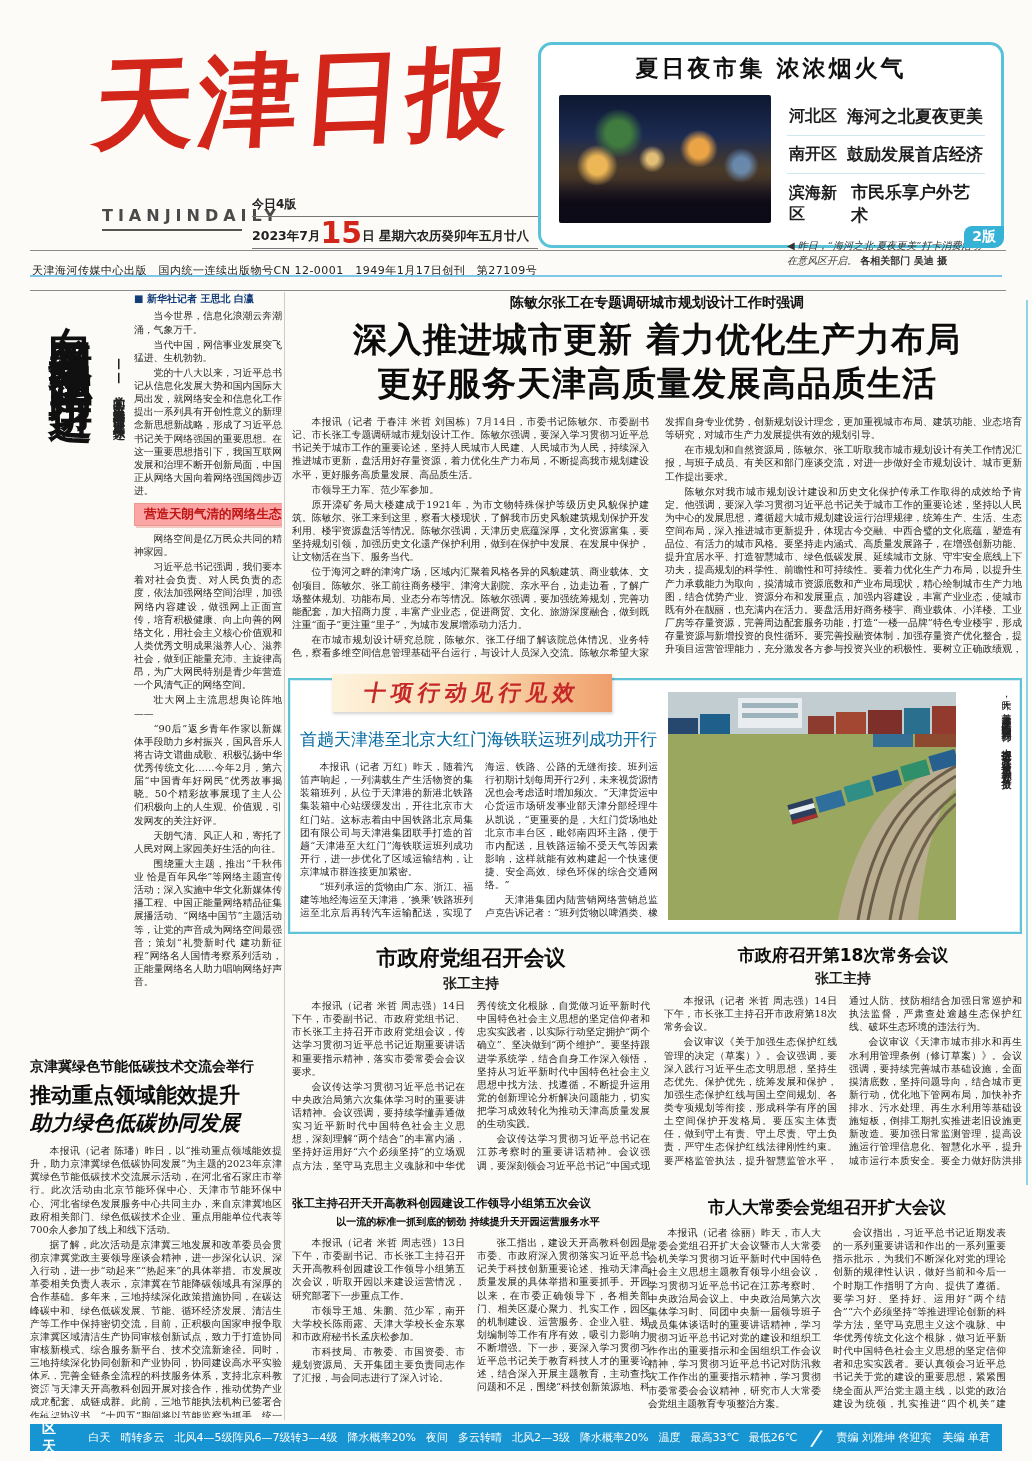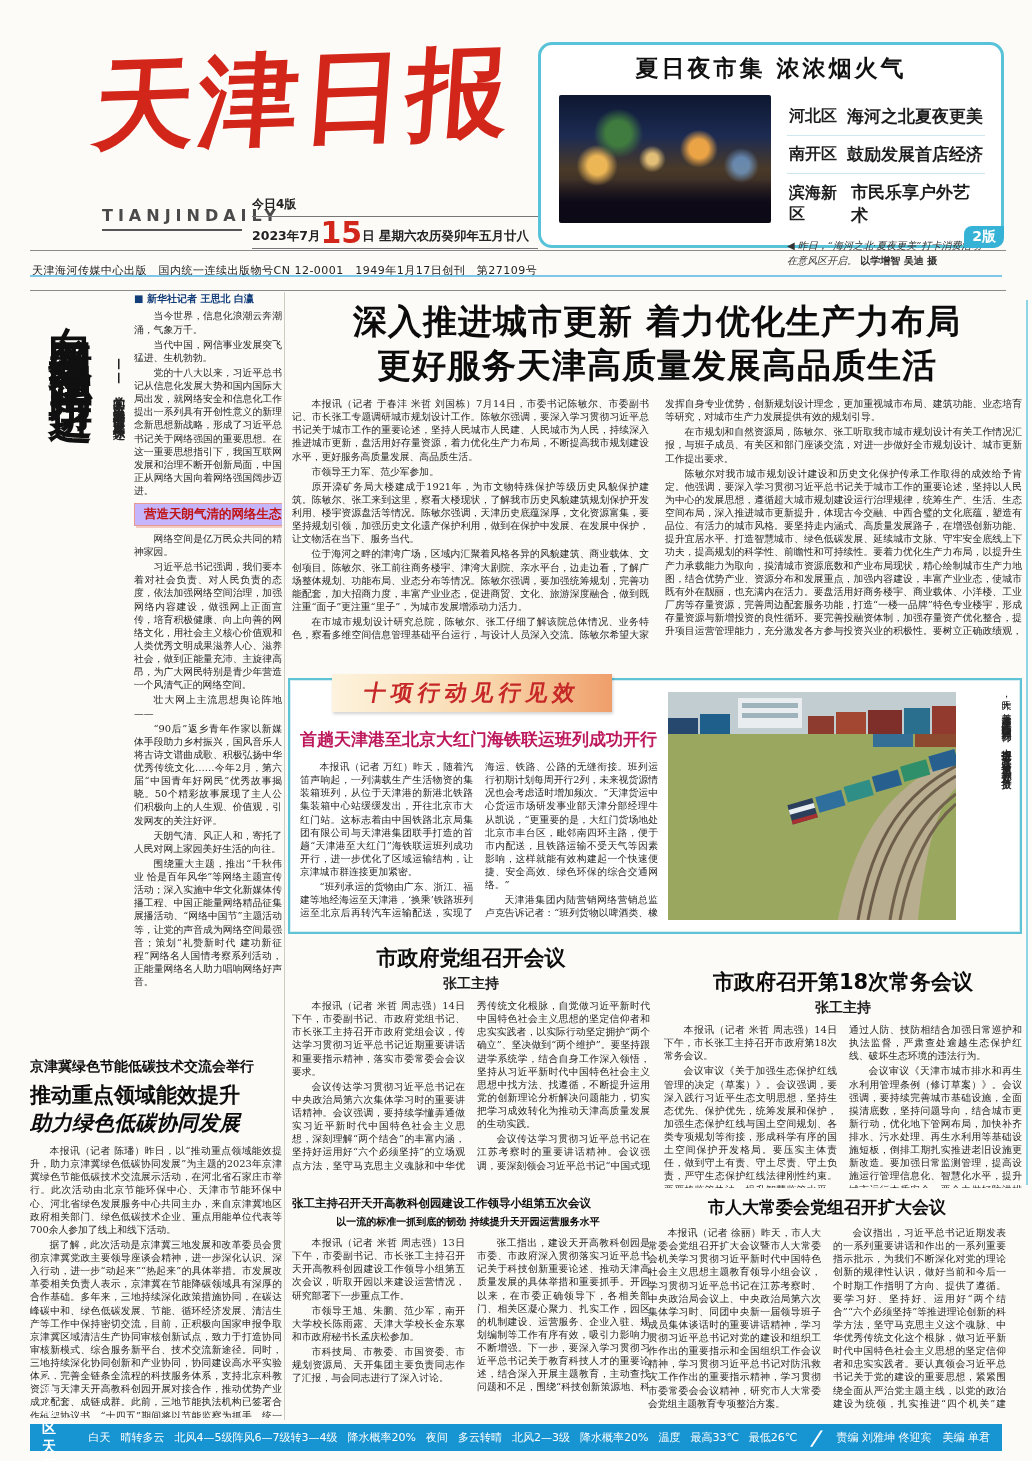--- a/index.html
+++ b/index.html
@@ -46,38 +46,38 @@
               padding:2px 8px;border-radius:8px 0 10px 0;}
 
   
   .v-head-wrap{float:left;width:104px;height:545px;display:flex;}
   .v-title{writing-mode:vertical-rl;font-family:"DejaVu Sans",sans-serif;font-weight:bold;
            font-size:44px;letter-spacing:8px;line-height:1.15;color:#101010;width:66px;}
   .v-sub{writing-mode:vertical-rl;font-size:12px;font-weight:bold;padding-top:66px;
          letter-spacing:2px;line-height:1.25;width:30px;color:#222;}
   .byline{font-size:10px;font-weight:bold;text-indent:0;margin-bottom:4px;color:#123d78;}
   .red-subhead{display:block;width:max-content;margin:6px auto;padding:2px 9px;
-               border:1px solid #e89a90;background:#c4b5fd;color:#c01515;
+               border:1px solid #e89a90;background:#fca5a5;color:#c01515;
                font-weight:bold;font-size:12.5px;text-indent:0;
                font-family:"DejaVu Sans",sans-serif;box-shadow:2px 2px 0 #f3c9c2;}
 
   
   .kicker{font-family:"DejaVu Sans",sans-serif;font-weight:bold;text-align:center;color:#111;}
   .main-head{font-family:"DejaVu Sans",sans-serif;font-weight:bold;font-size:34px;
              text-align:center;line-height:1.28;color:#0c0c0c;letter-spacing:1px;}
   .two-col{column-count:2;column-gap:16px;}
 
   
   .train-box{border:2px solid #5fc3d6;box-shadow:0 0 0 1px #d7eef4 inset;background:#fff;}
   .banner{background:linear-gradient(90deg,#fdf3dd 0%,#f9d9ae 55%,#ef9e6a 100%);
           display:flex;align-items:center;justify-content:center;
           box-shadow:1px 2px 3px rgba(0,0,0,.18);}
   .banner-text{color:#c62828;font-weight:bold;font-size:22px;letter-spacing:5px;
                transform:skewX(-10deg);font-family:"DejaVu Serif",serif;}
-  .train-head{font-family:"DejaVu Sans",sans-serif;font-weight:bold;font-size:17px;color:#be185d;}
+  .train-head{font-family:"DejaVu Sans",sans-serif;font-weight:normal;font-size:17px;color:#0369a1;}
   .v-caption{writing-mode:vertical-rl;font-size:10px;line-height:1.6;color:#222;letter-spacing:1px;}
   .v-caption .credit{font-weight:bold;}
 
   
   .art-head{font-family:"DejaVu Sans",sans-serif;font-weight:bold;text-align:center;color:#0c0c0c;}
   .art-sub{font-weight:bold;text-align:center;font-size:14px;margin:3px 0 6px 0;}
   .kicker-left{font-family:"DejaVu Sans",sans-serif;font-weight:bold;color:#111;}
 
   
   .weather{background:#1795d3;color:#fff;display:flex;align-items:center;
@@ -121,21 +121,21 @@
       <div class="promo-row sep sans">
         <span class="promo-district">南开区</span>
         <span class="promo-head">鼓励发展首店经济</span>
       </div>
       <div class="promo-row sans">
         <span class="promo-district">滨海新区</span>
         <span class="promo-head">市民乐享户外艺术</span>
       </div>
       <div class="promo-caption" style="margin-top:4px;">
         <span>◀ 昨日，“海河之北·夏夜更美”打卡消费活动在意风区开启。</span>
-        <span class="promo-credit">以学增智 吴迪 摄</span>
+        <span class="promo-credit">各相关部门 吴迪 摄</span>
       </div>
     </div>
     <div class="abs page-badge sans" style="right:-3px;bottom:-3px;">2版</div>
   </div>
 
   <div class="abs vline" style="left:284px;top:292px;height:1128px;"></div>
   <div class="abs teal-line" style="left:1026px;top:300px;height:885px;"></div>
 
   <div class="abs" style="left:30px;top:292px;width:252px;height:740px;overflow:hidden;">
     <div class="v-head-wrap">
@@ -162,20 +162,21 @@
     <div class="kicker-left" style="font-size:14px;">京津冀绿色节能低碳技术交流会举行</div>
     <div class="art-head" style="font-size:21px;text-align:left;margin-top:5px;">推动重点领域能效提升</div>
     <div class="art-head" style="font-size:21px;text-align:left;margin-bottom:7px;font-style:italic;">助力绿色低碳协同发展</div>
     <div class="body-text">
       <p>本报讯（记者 陈璠）昨日，以“推动重点领域能效提升，助力京津冀绿色低碳协同发展”为主题的2023年京津冀绿色节能低碳技术交流展示活动，在河北省石家庄市举行。此次活动由北京节能环保中心、天津市节能环保中心、河北省绿色发展服务中心共同主办，来自京津冀地区政府相关部门、绿色低碳技术企业、重点用能单位代表等700余人参加了线上和线下活动。</p>
       <p>据了解，此次活动是京津冀三地发展和改革委员会贯彻京津冀党政主要领导座谈会精神，进一步深化认识、深入行动，进一步“动起来”“热起来”的具体举措。市发展改革委相关负责人表示，京津冀在节能降碳领域具有深厚的合作基础。多年来，三地持续深化政策措施协同，在碳达峰碳中和、绿色低碳发展、节能、循环经济发展、清洁生产等工作中保持密切交流，目前，正积极向国家申报争取京津冀区域清洁生产协同审核创新试点，致力于打造协同审核新模式、综合服务新平台、技术交流新途径。同时，三地持续深化协同创新和产业协同，协同建设高水平实验体系，完善全链条全流程的科技服务体系，支持北京科教资源与天津天开高教科创园开展对接合作，推动优势产业成龙配套、成链成群。此前，三地节能执法机构已签署合作框架协议书，“十四五”期间将以节能监察为抓手，统一政策标准、强化联动执法、加强结果互认，提高执法效能。（下转第3版）</p>
     </div>
   </div>
 
   <div class="abs" style="left:292px;top:294px;width:730px;">
+    <div class="kicker" style="font-size:14px;">陈敏尔张工在专题调研城市规划设计工作时强调</div>
     <div class="main-head" style="margin-top:6px;">深入推进城市更新  着力优化生产力布局</div>
     <div class="main-head">更好服务天津高质量发展高品质生活</div>
     <div class="two-col body-text" style="margin-top:10px;height:252px;">
       <p>本报讯（记者 于春沣 米哲 刘国栋）7月14日，市委书记陈敏尔、市委副书记、市长张工专题调研城市规划设计工作。陈敏尔强调，要深入学习贯彻习近平总书记关于城市工作的重要论述，坚持人民城市人民建、人民城市为人民，持续深入推进城市更新，盘活用好存量资源，着力优化生产力布局，不断提高我市规划建设水平，更好服务高质量发展、高品质生活。</p>
       <p>市领导王力军、范少军参加。</p>
       <p>原开滦矿务局大楼建成于1921年，为市文物特殊保护等级历史风貌保护建筑。陈敏尔、张工来到这里，察看大楼现状，了解我市历史风貌建筑规划保护开发利用、楼宇资源盘活等情况。陈敏尔强调，天津历史底蕴深厚，文化资源富集，要坚持规划引领，加强历史文化遗产保护利用，做到在保护中发展、在发展中保护，让文物活在当下、服务当代。</p>
       <p>位于海河之畔的津湾广场，区域内汇聚着风格各异的风貌建筑、商业载体、文创项目。陈敏尔、张工前往商务楼宇、津湾大剧院、亲水平台，边走边看，了解广场整体规划、功能布局、业态分布等情况。陈敏尔强调，要加强统筹规划，完善功能配套，加大招商力度，丰富产业业态，促进商贸、文化、旅游深度融合，做到既注重“面子”更注重“里子”，为城市发展增添动力活力。</p>
       <p>在市城市规划设计研究总院，陈敏尔、张工仔细了解该院总体情况、业务特色，察看多维空间信息管理基础平台运行，与设计人员深入交流。陈敏尔希望大家发挥自身专业优势，创新规划设计理念，更加重视城市布局、建筑功能、业态培育等研究，对城市生产力发展提供有效的规划引导。</p>
       <p>在市规划和自然资源局，陈敏尔、张工听取我市城市规划设计有关工作情况汇报，与班子成员、有关区和部门座谈交流，对进一步做好全市规划设计、城市更新工作提出要求。</p>
       <p>陈敏尔对我市城市规划设计建设和历史文化保护传承工作取得的成效给予肯定。他强调，要深入学习贯彻习近平总书记关于城市工作的重要论述，坚持以人民为中心的发展思想，遵循超大城市规划建设运行治理规律，统筹生产、生活、生态空间布局，深入推进城市更新提升，体现古今交融、中西合璧的文化底蕴，塑造有品位、有活力的城市风格。要坚持走内涵式、高质量发展路子，在增强创新功能、提升宜居水平、打造智慧城市、绿色低碳发展、延续城市文脉、守牢安全底线上下功夫，提高规划的科学性、前瞻性和可持续性。要着力优化生产力布局，以提升生产力承载能力为取向，摸清城市资源底数和产业布局现状，精心绘制城市生产力地图，结合优势产业、资源分布和发展重点，加强内容建设，丰富产业业态，使城市既有外在靓丽，也充满内在活力。要盘活用好商务楼宇、商业载体、小洋楼、工业厂房等存量资源，完善周边配套服务功能，打造“一楼一品牌”特色专业楼宇，形成存量资源与新增投资的良性循环。要完善投融资体制，加强存量资产优化整合，提升项目运营管理能力，充分激发各方参与投资兴业的积极性。要树立正确政绩观，在城市规划建设中坚持从实际出发，讲求质量效益，不贪大求洋、不急于求成，防止大拆大建、“半拉子工程”，让各项工作经得起历史检验。要深入开展主题教育，坚持以学铸魂、以学增智、以学正风、以学促干，着力提升政治能力、思维能力、实践能力，加强城市更新项目现场观摩、交流经验，比学赶超，推动形成狠抓落实的好局面。</p>
@@ -234,21 +235,21 @@
     <div class="art-head" style="font-size:21px;">市政府党组召开会议</div>
     <div class="art-sub serif">张工主持</div>
     <div class="two-col body-text" style="height:180px;column-gap:12px;">
       <p>本报讯（记者 米哲 周志强）14日下午，市委副书记、市政府党组书记、市长张工主持召开市政府党组会议，传达学习贯彻习近平总书记近期重要讲话和重要指示精神，落实市委常委会会议要求。</p>
       <p>会议传达学习贯彻习近平总书记在中央政治局第六次集体学习时的重要讲话精神。会议强调，要持续学懂弄通做实习近平新时代中国特色社会主义思想，深刻理解“两个结合”的丰富内涵，坚持好运用好“六个必须坚持”的立场观点方法，坚守马克思主义魂脉和中华优秀传统文化根脉，自觉做习近平新时代中国特色社会主义思想的坚定信仰者和忠实实践者，以实际行动坚定拥护“两个确立”、坚决做到“两个维护”。要坚持跟进学系统学，结合自身工作深入领悟，坚持从习近平新时代中国特色社会主义思想中找方法、找遵循，不断提升运用党的创新理论分析解决问题能力，切实把学习成效转化为推动天津高质量发展的生动实践。</p>
       <p>会议传达学习贯彻习近平总书记在江苏考察时的重要讲话精神。会议强调，要深刻领会习近平总书记“中国式现代化关键在科技现代化”的重要论述，把科技创新摆在现代化建设全局核心地位，扎实实施科教兴市人才强市行动，以科技创新驱动天津高质量发展。（下转第2版）</p>
     </div>
   </div>
 
   <div class="abs" style="left:664px;top:944px;width:358px;height:244px;overflow:hidden;">
-    <div class="art-head" style="font-size:21px;margin-top:24px;">市政府召开第18次常务会议</div>
+    <div class="art-head" style="font-size:17px;">市政府召开第18次常务会议</div>
     <div class="art-sub serif">张工主持</div>
     <div class="two-col body-text" style="height:180px;column-gap:12px;">
       <p>本报讯（记者 米哲 周志强）14日下午，市长张工主持召开市政府第18次常务会议。</p>
       <p>会议审议《关于加强生态保护红线管理的决定（草案）》。会议强调，要深入践行习近平生态文明思想，坚持生态优先、保护优先，统筹发展和保护，加强生态保护红线与国土空间规划、各类专项规划等衔接，形成科学有序的国土空间保护开发格局。要压实主体责任，做到守土有责、守土尽责、守土负责，严守生态保护红线法律刚性约束。要严格监管执法，提升智慧监管水平，通过人防、技防相结合加强日常巡护和执法监督，严肃查处逾越生态保护红线、破坏生态环境的违法行为。</p>
       <p>会议审议《天津市城市排水和再生水利用管理条例（修订草案）》。会议强调，要持续完善城市基础设施，全面摸清底数，坚持问题导向，结合城市更新行动，优化地下管网布局，加快补齐排水、污水处理、再生水利用等基础设施短板，倒排工期扎实推进老旧设施更新改造。要加强日常监测管理，提高设施运行管理信息化、智慧化水平，提升城市运行本质安全。要全力做好防洪排涝各项准备工作，全面排查城市排水设施，发现问题及时处理，确保汛期安全。</p>
 
     </div>
   </div>
 
   <div class="abs" style="left:292px;top:1196px;width:358px;height:222px;overflow:hidden;">

